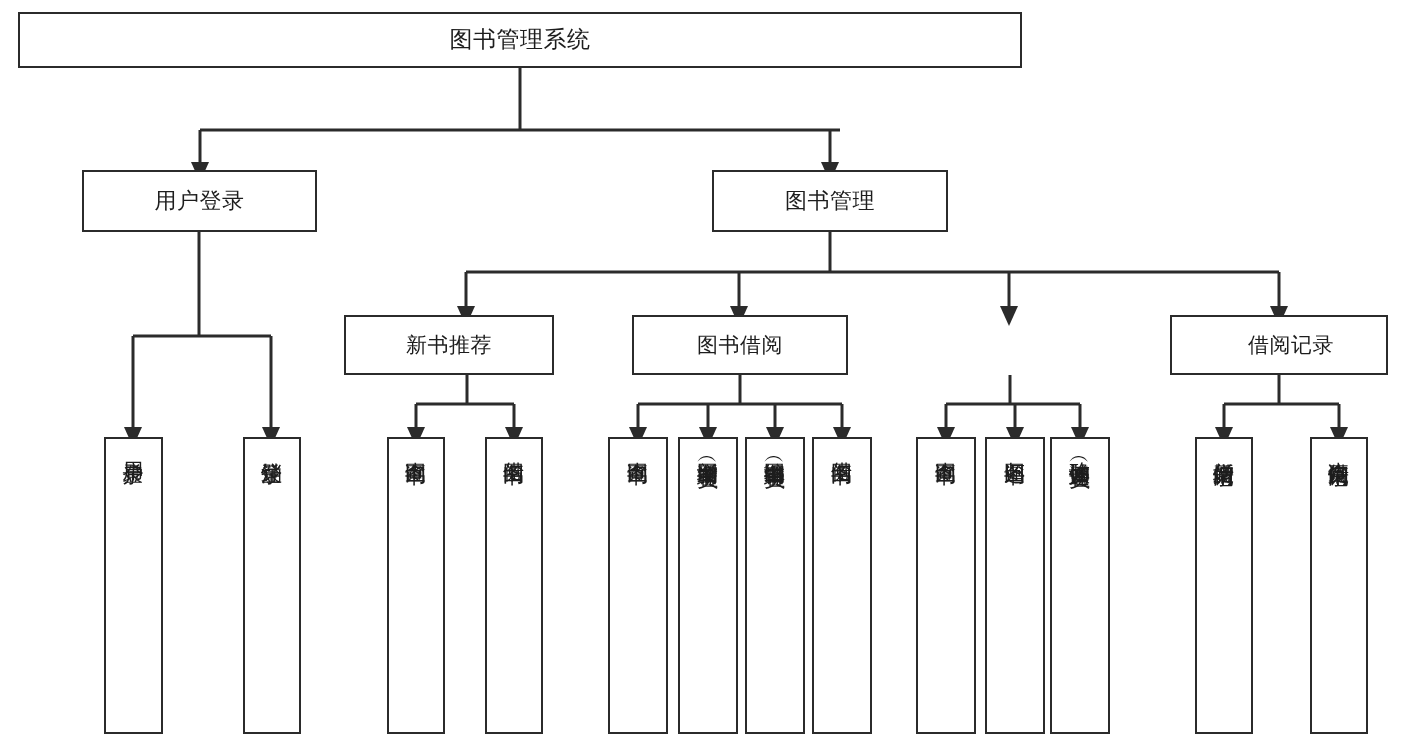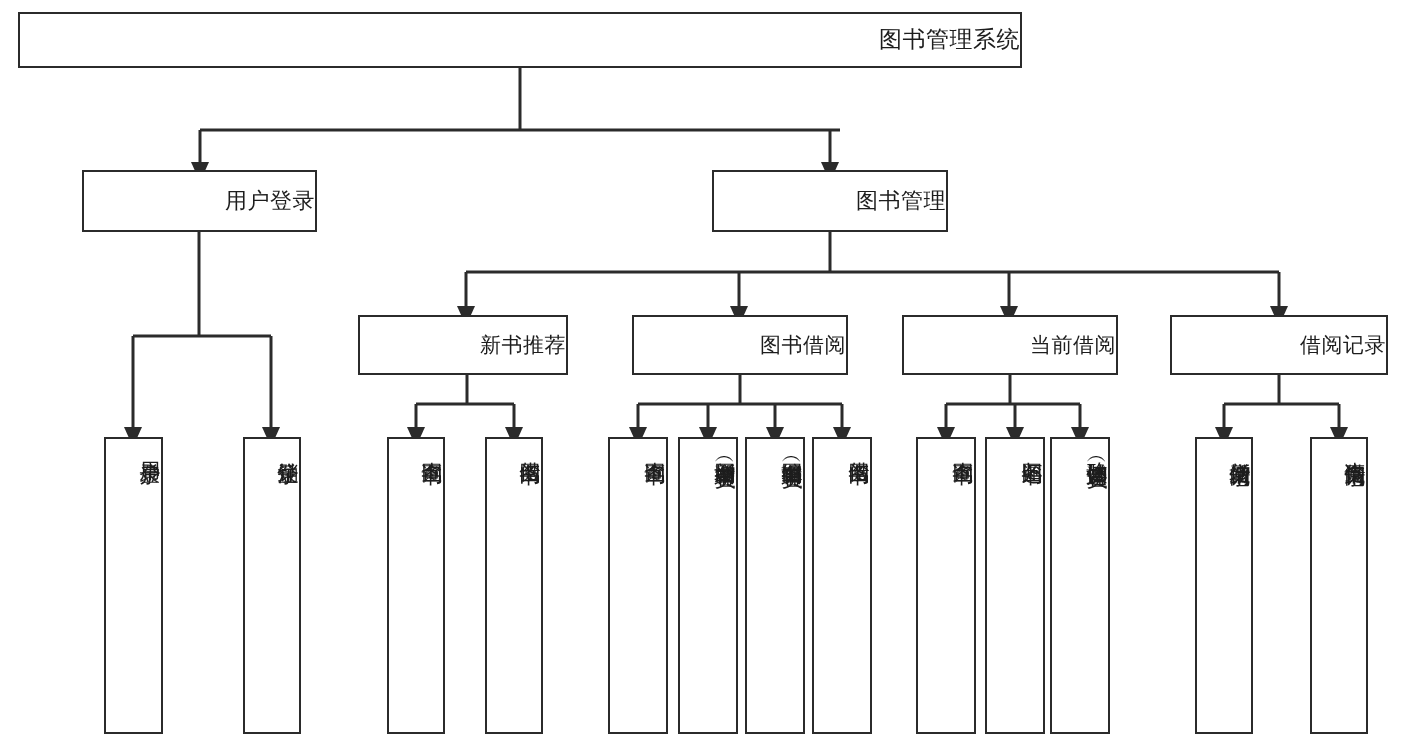--- a/index.html
+++ b/index.html
@@ -25,21 +25,21 @@
     height: 747px;
     pointer-events: none;
   }
   .node {
     position: absolute;
     box-sizing: border-box;
     background: #ffffff;
     border: 2px solid #2b2b2b;
     display: flex;
     align-items: center;
-    justify-content: flex-end;
+    justify-content: center;
     color: #1d1d1d;
   }
   .node .lbl {
     display: block;
     text-align: center;
     line-height: 1.12;
     letter-spacing: 0.5px;
   }
   .node.horiz .lbl {
     writing-mode: horizontal-tb;
@@ -156,29 +156,26 @@
     <span class="lbl">图书管理系统</span>
   </div>
 
   <div class="node horiz n-l2" style="left:82px; top:170px; width:235px; height:62px;">
     <span class="lbl">用户登录</span>
   </div>
   <div class="node horiz n-l2" style="left:712px; top:170px; width:236px; height:62px;">
     <span class="lbl">图书管理</span>
   </div>
 
-  <div class="node horiz n-l3" style="left:358px; top:315px; width:210px; height:60px;">
+  <div class="node horiz n-l3" style="left:344px; top:315px; width:210px; height:60px;">
     <span class="lbl">新书推荐</span>
   </div>
   <div class="node horiz n-l3" style="left:632px; top:315px; width:216px; height:60px;">
     <span class="lbl">图书借阅</span>
   </div>
-  <div class="node horiz n-l3" style="left:902px; top:315px; width:216px; height:60px;">
-    <span class="lbl">当前借阅</span>
-  </div>
   <div class="node horiz n-l3" style="left:1170px; top:315px; width:218px; height:60px;padding-left:24px;">
     <span class="lbl">借阅记录</span>
   </div>
 
   <div class="node vert n-leaf" style="left:104px; top:437px; width:59px; height:297px;">
     <span class="lbl">用户登录</span>
   </div>
   <div class="node vert n-leaf" style="left:243px; top:437px; width:58px; height:297px;">
     <span class="lbl">注销登录</span>
   </div>

